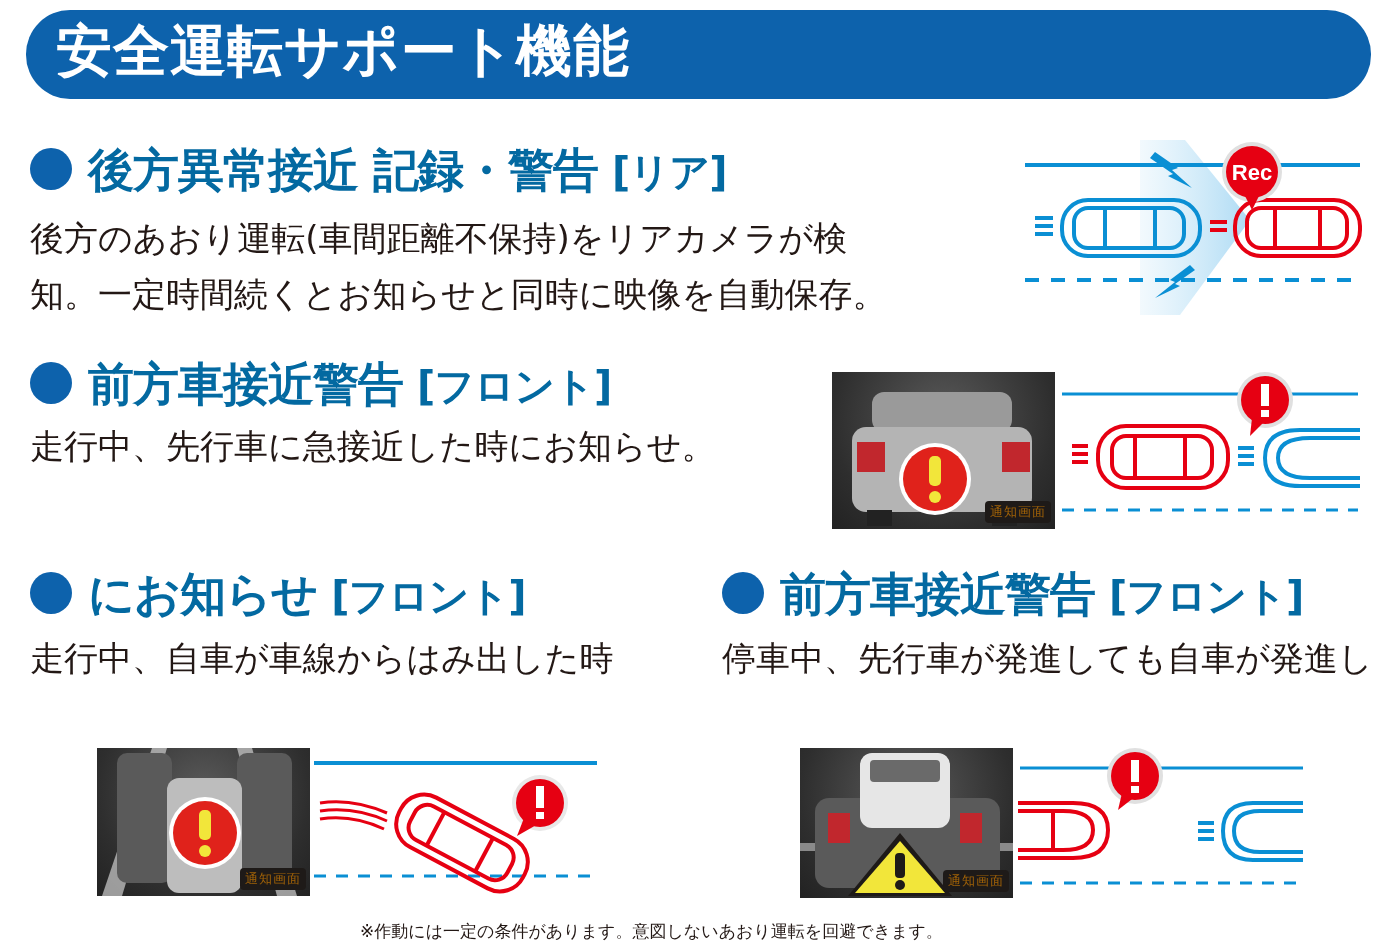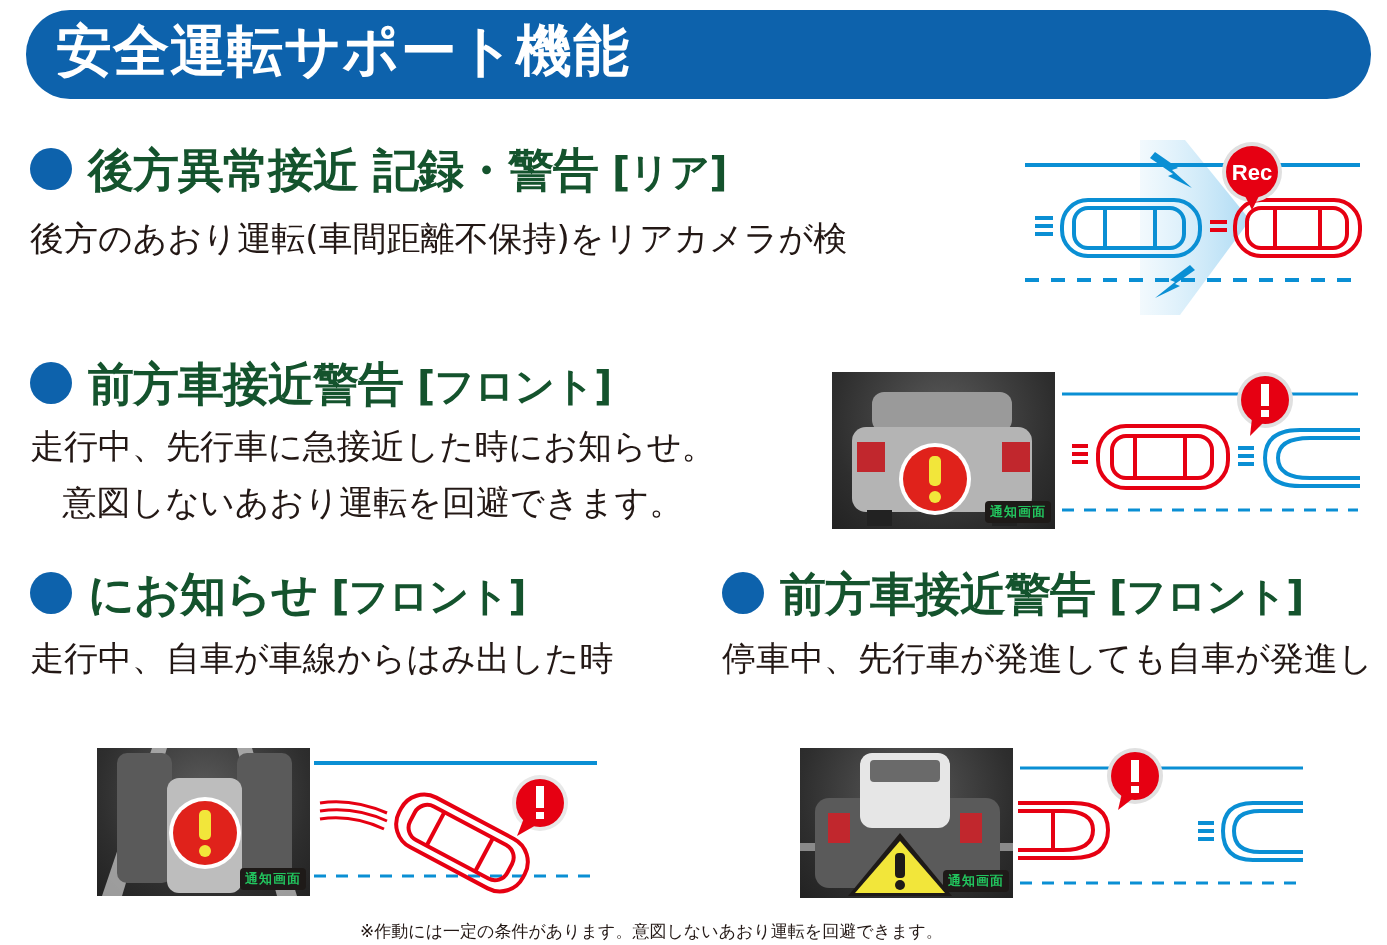--- a/index.html
+++ b/index.html
@@ -9,60 +9,61 @@
   .header-bar {
     position: absolute; left: 26px; top: 10px; width: 1345px; height: 89px;
     background: #0d62ac; border-radius: 44px;
   }
   .header-title {
     position: absolute; left: 56px; top: 16px; font-size: 56px; font-weight: bold;
     color: #ffffff; letter-spacing: 1px; line-height: 70px; white-space: nowrap;
   }
 
   .sec-title {
-    position: absolute; font-weight: bold; color: #14532d; white-space: nowrap;
+    position: absolute; font-weight: bold; color: #0369a1; white-space: nowrap;
     font-size: 46px; line-height: 56px; letter-spacing: -1px;
   }
   .sec-title .dot {
     display: inline-block; width: 42px; height: 42px; border-radius: 50%;
     background: #0d62ac; vertical-align: -4px; margin-right: 16px;
   }
   .sec-title .tag { font-size: 40px; margin-left: 14px; }
 
   .sec-body {
     position: absolute; font-size: 34px; line-height: 56px; color: #231815;
     white-space: nowrap; letter-spacing: 0px;
   }
 
   .screen {
     position: absolute; background: radial-gradient(ellipse at 50% 30%, #5a5a5a 0%, #2e2e2e 70%, #222 100%);
     overflow: hidden;
   }
   .screen .badge {
-    position: absolute; right: 4px; bottom: 6px; background: #1e1a18; color: #22c55e;
-    font-size: 13px; font-weight: bold; padding: 2px 5px; border-radius: 4px; letter-spacing: 1px;
+    position: absolute; right: 4px; bottom: 6px; background: #1e1a18; color: #a16207;
+    font-size: 13px; font-weight: normal; padding: 2px 5px; border-radius: 4px; letter-spacing: 1px;
     white-space: nowrap;
   }
 
   .footnote {
     position: absolute; left: 360px; top: 920px; font-size: 17px; color: #231815; white-space: nowrap;
   }
   svg { position: absolute; overflow: visible; }
 </style>
 </head>
 <body>
 
 <div class="header-bar"></div>
 <div class="header-title">安全運転サポート機能</div>
 
 <div class="sec-title" style="left:30px; top:142px;">
   <span class="dot"></span><span>後方異常接近 記録・警告</span><span class="tag">[リア]</span>
 </div>
 <div class="sec-body" style="left:30px; top:210px;">
   <div>後方のあおり運転(車間距離不保持)をリアカメラが検</div>
+  <div>知。一定時間続くとお知らせと同時に映像を自動保存。</div>
 </div>
 
 <svg style="left:1020px; top:130px;" width="350" height="190" viewBox="0 0 350 190">
   <defs>
     <linearGradient id="beam" x1="0" x2="1" y1="0" y2="0">
       <stop offset="0" stop-color="#bfe3f7" stop-opacity="0.2"></stop>
       <stop offset="1" stop-color="#9ed4f2" stop-opacity="0.85"></stop>
     </linearGradient>
   </defs>
   <polygon points="120,10 165,10 230,90 160,185 120,185" fill="url(#beam)"></polygon>
@@ -97,21 +98,20 @@
     <polygon points="224,64 240,64 232,80" fill="#e60012"></polygon>
     <text x="232" y="50" text-anchor="middle" font-family="Liberation Sans, sans-serif" font-weight="bold" font-size="22" fill="#fff">Rec</text>
   </g>
 </svg>
 
 <div class="sec-title" style="left:30px; top:356px;">
   <span class="dot"></span><span>前方車接近警告</span><span class="tag">[フロント]</span>
 </div>
 <div class="sec-body" style="left:30px; top:418px;text-align:center;">
   <div>走行中、先行車に急接近した時にお知らせ。</div>
-  <div>意図しないあおり運転を回避できます。</div>
 </div>
 
 <div class="screen" style="left:832px; top:372px; width:223px; height:157px;">
   <svg width="223" height="157" style="left:0;top:0;">
     <rect x="40" y="20" width="140" height="40" rx="12" fill="#9a9a9a"></rect>
     <rect x="20" y="55" width="180" height="85" rx="14" fill="#b4b4b4"></rect>
     <rect x="25" y="70" width="28" height="30" fill="#c1272d"></rect>
     <rect x="170" y="70" width="28" height="30" fill="#c1272d"></rect>
     <rect x="35" y="138" width="25" height="16" fill="#222"></rect>
     <rect x="160" y="138" width="25" height="16" fill="#222"></rect>

